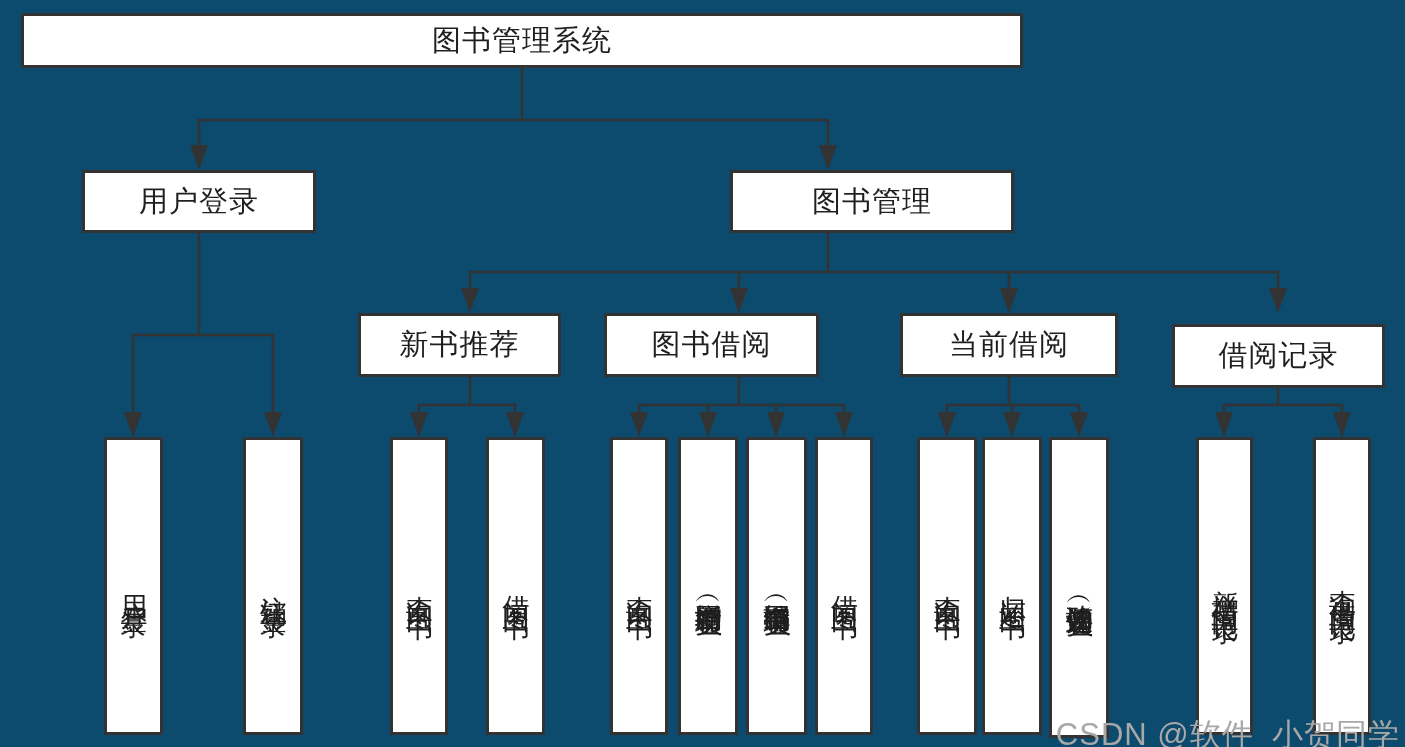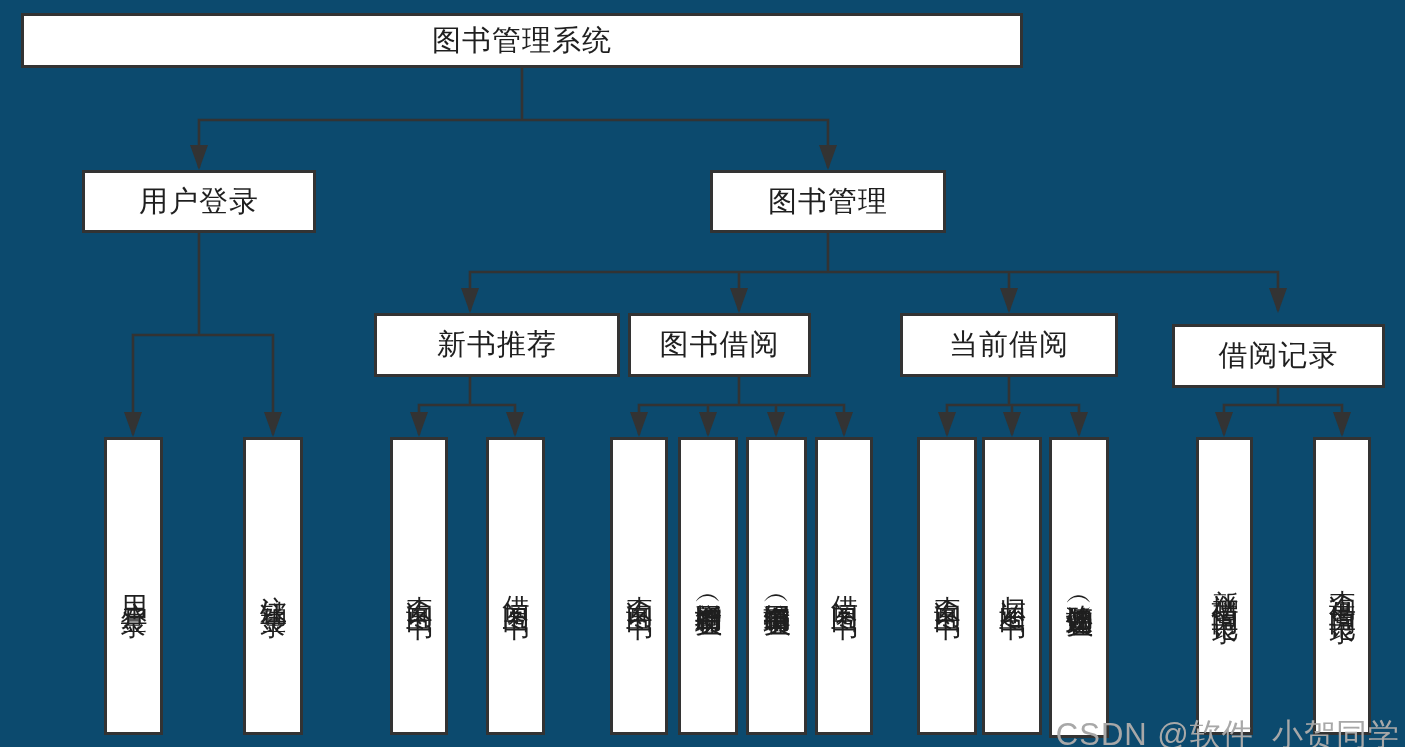--- a/index.html
+++ b/index.html
@@ -68,28 +68,28 @@
       <polygon points="1333,412 1351,412 1342,437" fill="#333333"></polygon>
     </svg>
 
   <div class="node hbox" style="left:21px;top:13px;width:1002px;height:55px">
     <span>图书管理系统</span>
   </div>
 
   <div class="node hbox" style="left:82px;top:170px;width:234px;height:63px">
     <span>用户登录</span>
   </div>
-  <div class="node hbox" style="left:710px;top:170px;width:236px;height:63px">
+  <div class="node hbox" style="left:730px;top:170px;width:284px;height:63px">
     <span>图书管理</span>
   </div>
 
-  <div class="node hbox" style="left:374px;top:313px;width:246px;height:64px">
+  <div class="node hbox" style="left:358px;top:313px;width:203px;height:64px">
     <span>新书推荐</span>
   </div>
-  <div class="node hbox" style="left:628px;top:313px;width:183px;height:64px">
+  <div class="node hbox" style="left:604px;top:313px;width:215px;height:64px">
     <span>图书借阅</span>
   </div>
   <div class="node hbox" style="left:900px;top:313px;width:218px;height:64px">
     <span>当前借阅</span>
   </div>
   <div class="node hbox" style="left:1172px;top:324px;width:213px;height:64px">
     <span>借阅记录</span>
   </div>
 
   <div class="node vbox" style="left:104px;top:437px;width:59px;height:298px">

